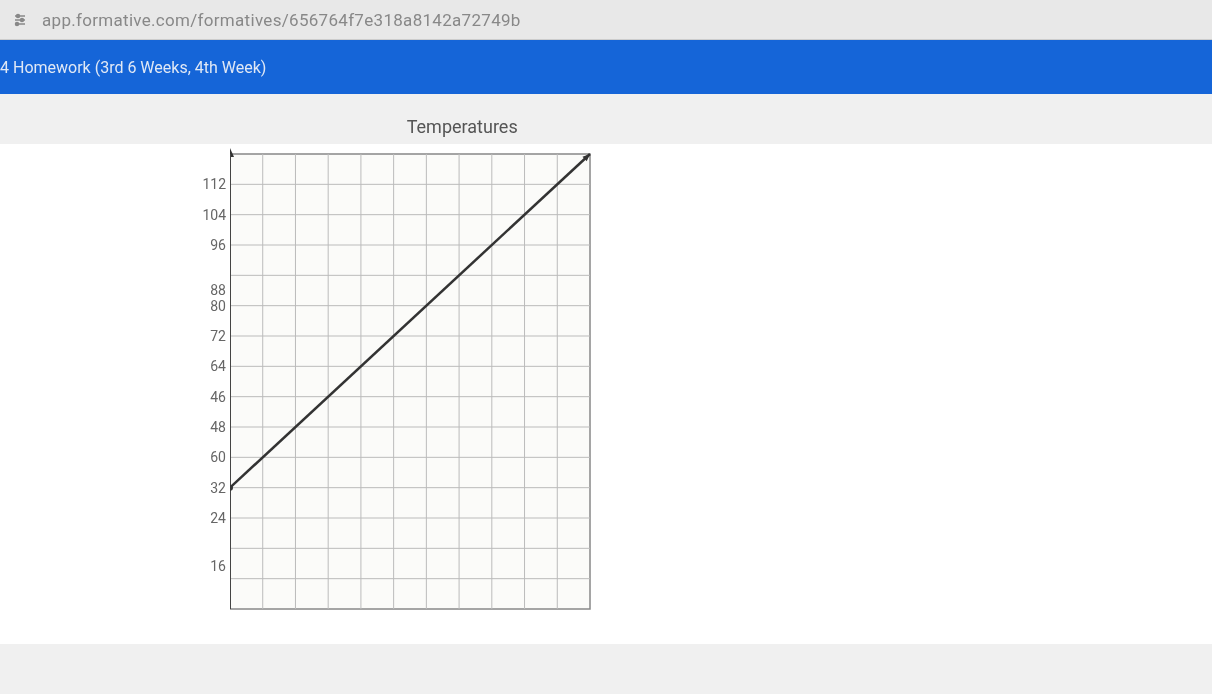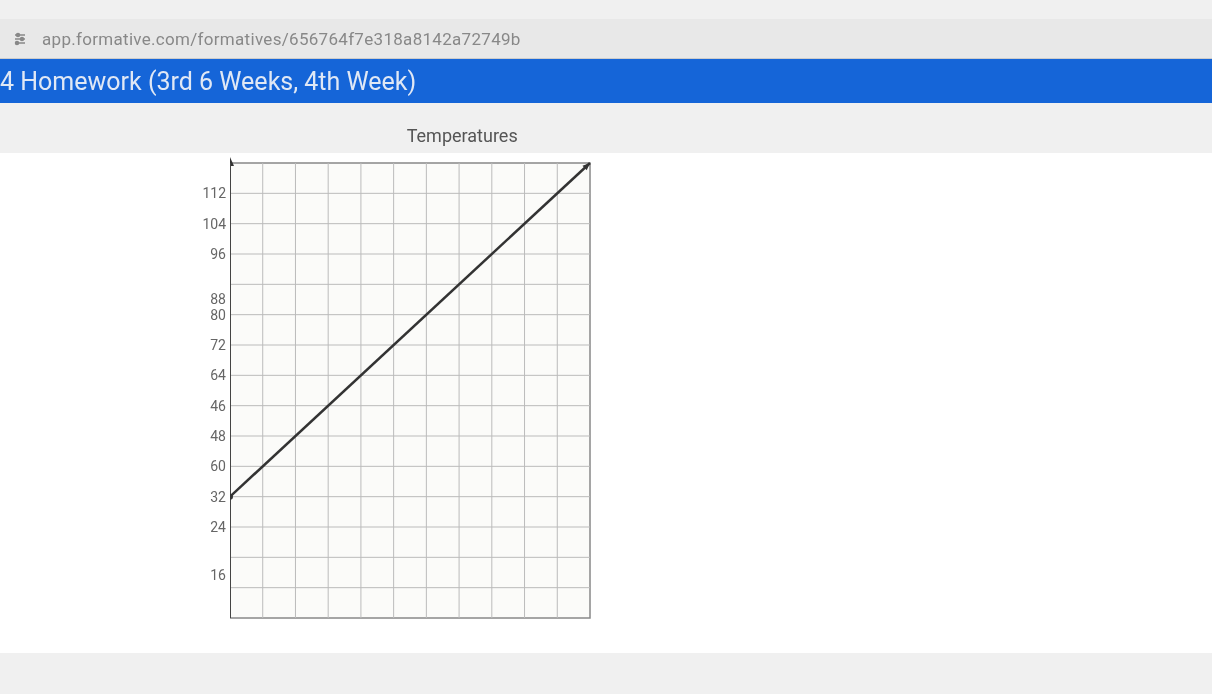--- a/index.html
+++ b/index.html
@@ -14,44 +14,43 @@
       height: 694px;
       overflow: hidden;
     }
     .address-bar {
       background: #e8e8e8;
       height: 40px;
       display: flex;
       align-items: center;
       padding: 0 10px;
       border-bottom: 1px solid #ccc;
-      margin-top: 19px;
     }
     .address-icon {
       width: 20px;
       height: 20px;
       margin-right: 12px;
       display: flex;
       align-items: center;
       justify-content: center;
       color: #888;
     }
     .address-url {
       color: #888;
       font-size: 17px;
       letter-spacing: 0.3px;
     }
     .blue-header {
       background: #1565d8;
-      height: 44px;
+      height: 54px;
       display: flex;
       align-items: center;
       padding: 0 0 0 0;
       color: #e0e8f5;
-      font-size: 25px;
+      font-size: 16px;
       font-weight: 400;
     }
     .blue-header-text {
       margin-left: 0;
     }
     .content-area {
       background: #ffffff;
       padding: 0;
       position: relative;
     }

